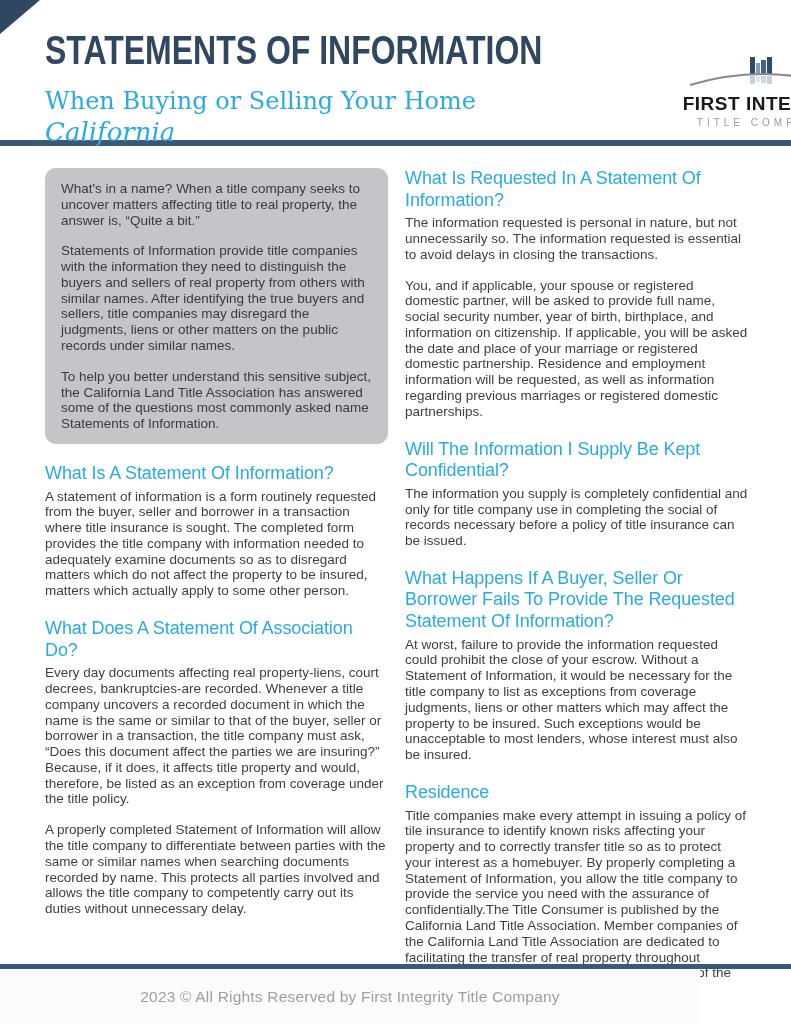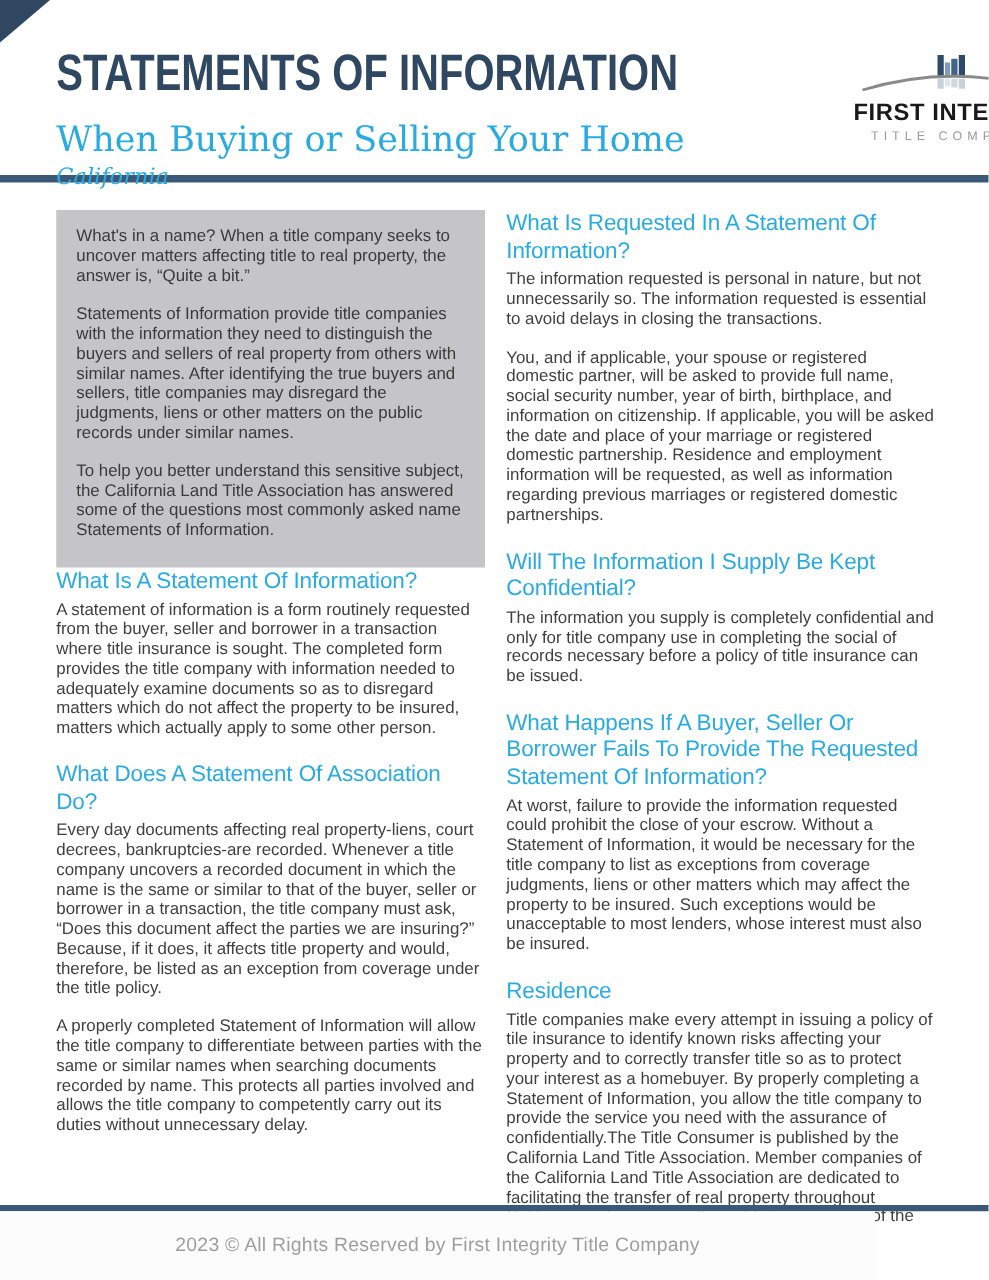--- a/index.html
+++ b/index.html
@@ -22,43 +22,43 @@
   }
   
   .corner-tri{
     position:absolute;top:0;left:0;
     width:0;height:0;
     border-top:34px solid var(--navy);
     border-right:40px solid transparent;
   }
   
   .header{
-    display:flex;justify-content:space-between;align-items:flex-start;
+    display:flex;justify-content:space-between;align-items:center;
     padding:30px 42px 0 45px;
     height:140px;
   }
   .title-block{padding-top:8px;}
   .doc-title{
     color:var(--navy);
     font-size:41px;font-weight:700;
     letter-spacing:0px;line-height:1.0;
     transform:scaleX(0.78);transform-origin:left center;
     white-space:nowrap;
   }
   .doc-subtitle{
     font-family:"DejaVu Serif", serif;
     color:var(--accent);
-    font-size:28px;line-height:1.2;
+    font-size:24px;line-height:1.2;
     margin-top:16px;
   }
   .doc-region{
     font-family:"DejaVu Serif", serif;
     font-style:italic;
     color:var(--accent);
-    font-size:18px;line-height:1.2;
+    font-size:26px;line-height:1.2;
     margin-top:2px;
   }
   
   .logo{width:160px;text-align:center;padding-top:8px;}
   .logo svg{display:block;margin:0 auto;}
   .logo-name{
     color:#1a1a1a;font-size:19px;font-weight:700;
     letter-spacing:0.5px;white-space:nowrap;margin-top:-2px;
   }
   .logo-tagline{
@@ -71,22 +71,24 @@
   
   .content{
     display:flex;gap:17px;
     padding:22px 43px 0 45px;
   }
   .col{width:345px;font-size:13.5px;line-height:1.17;}
   .col p{margin:0;}
   .col p + p{margin-top:15px;}
   .intro-box{
     background:var(--boxbg);
-    padding:13px 16px 22px 16px;
+    padding:13px 16px 12px 16px;
     color:#3a3a3a;
+    margin-bottom:19px;
+    border-radius:11px;
   }
   .section{margin-bottom:19px;}
   .section h3{
     color:var(--accent);
     font-size:18px;font-weight:400;
     letter-spacing:-0.1px;
     line-height:1.2;
     margin:0 4px 4px 0;
   }
   

